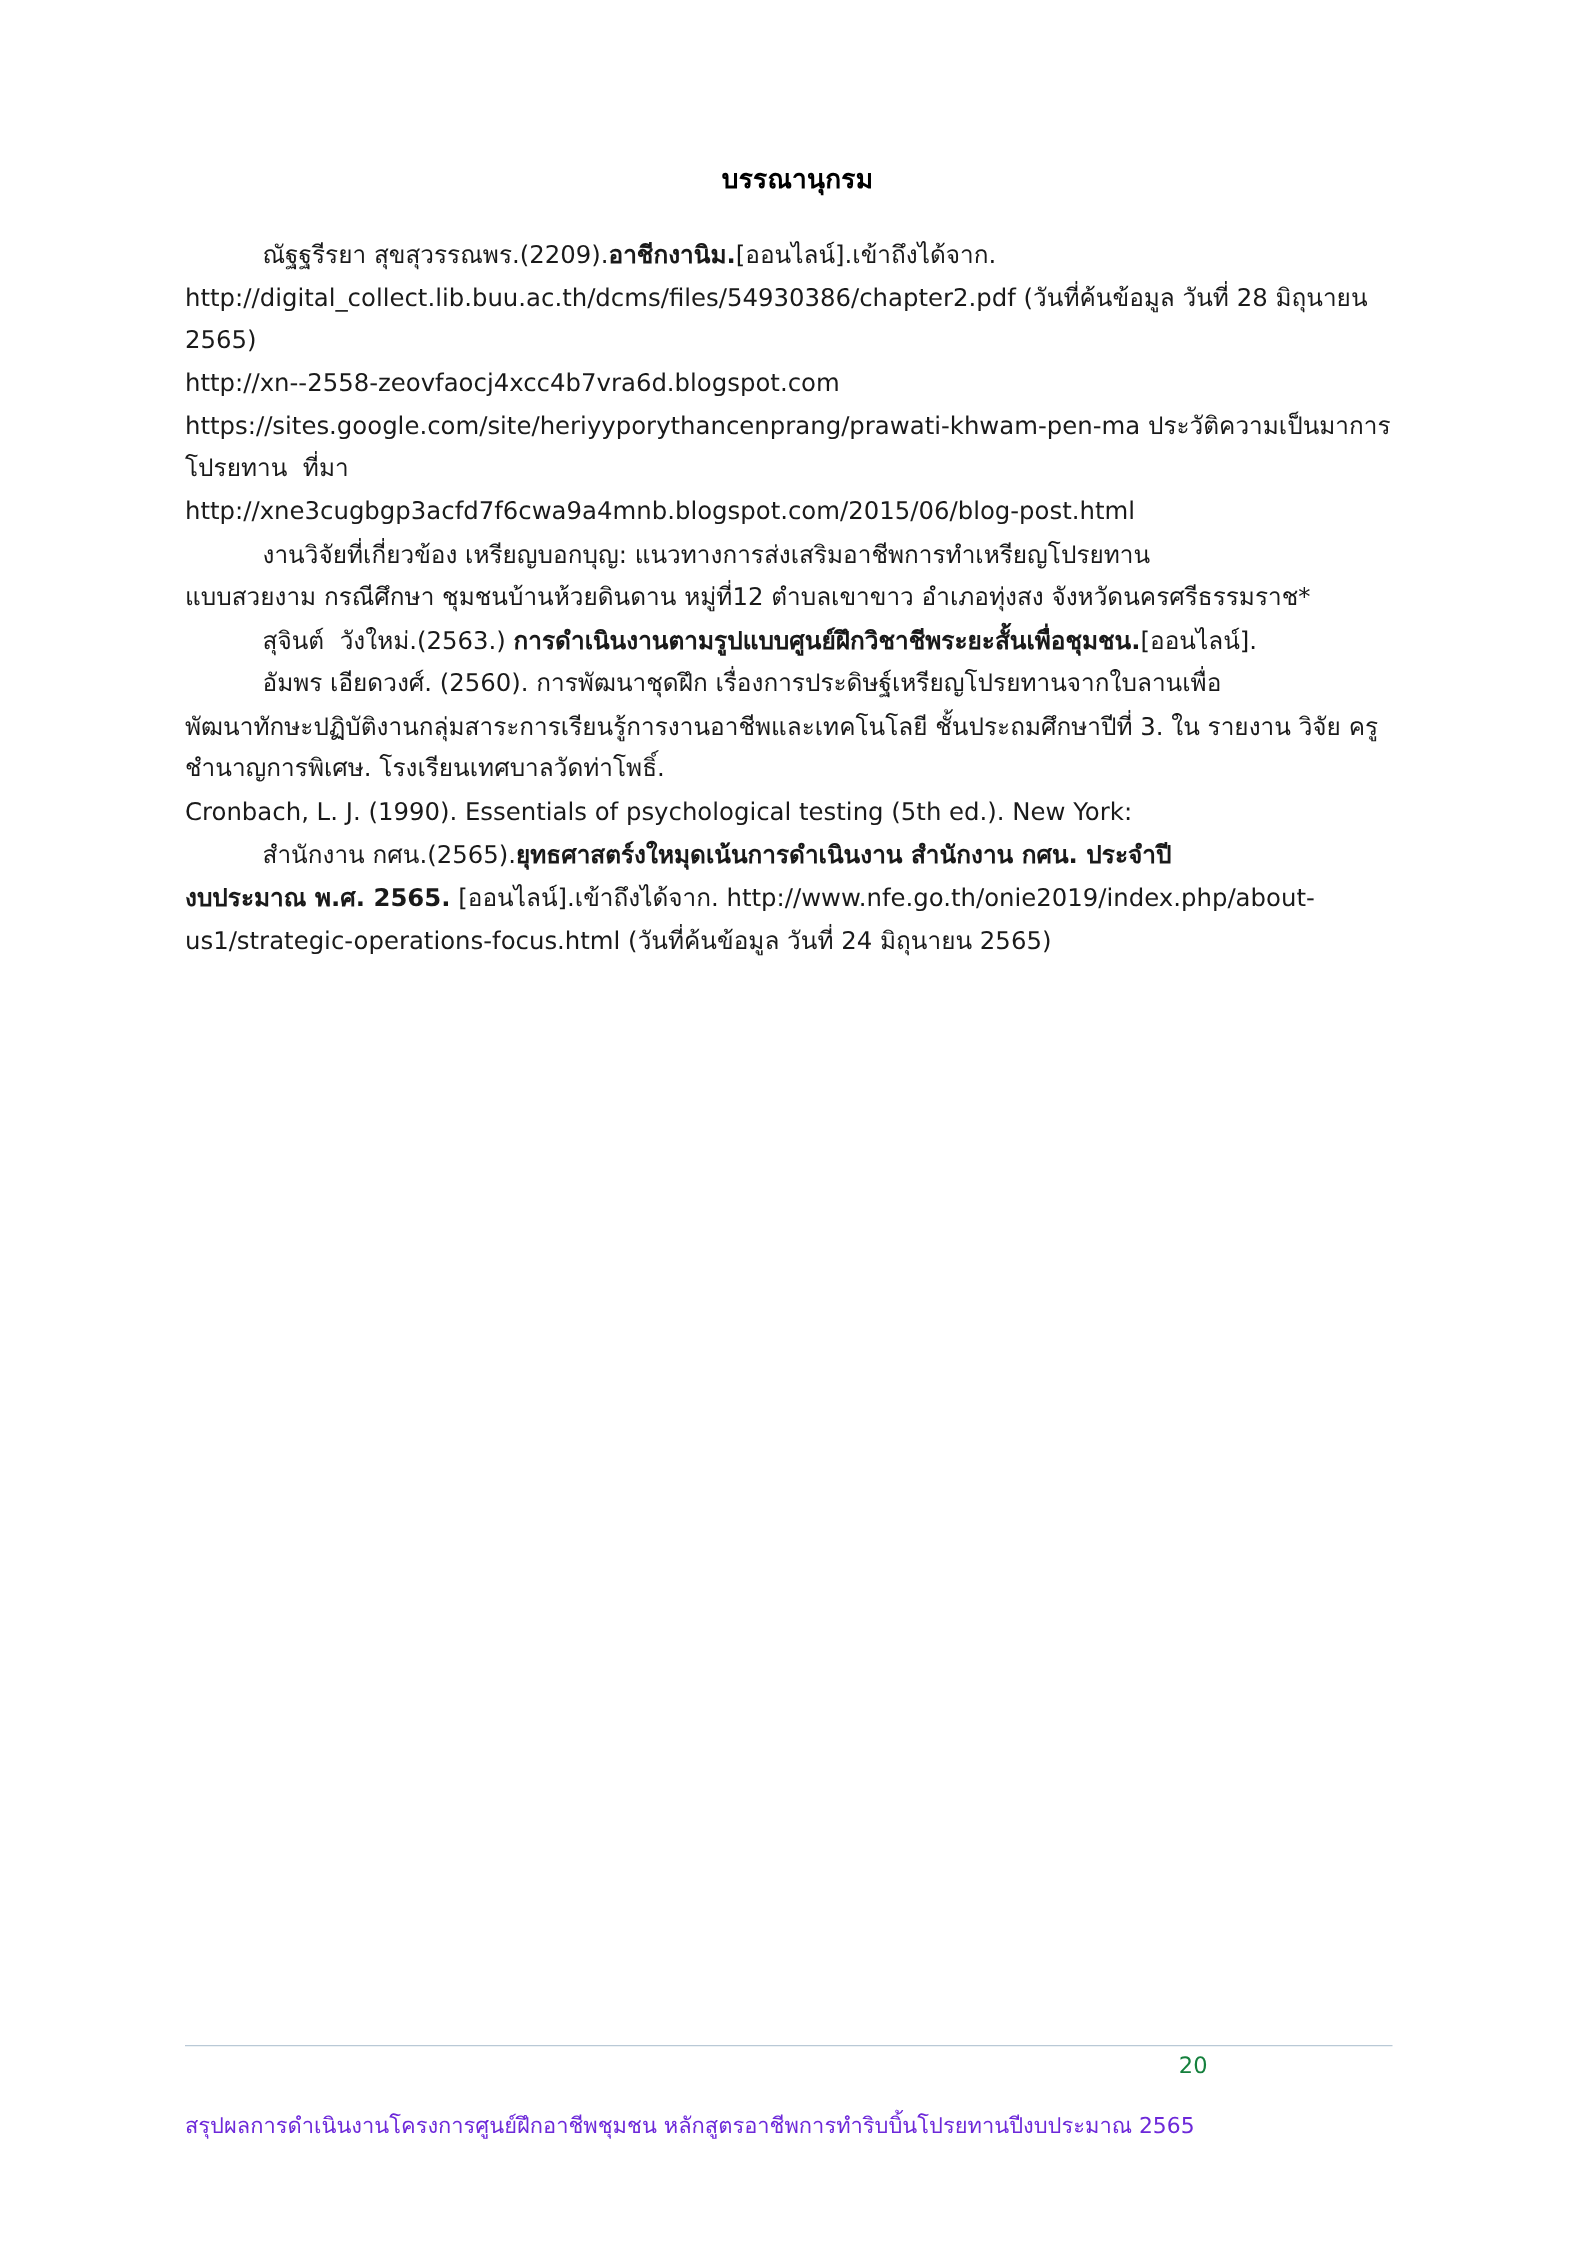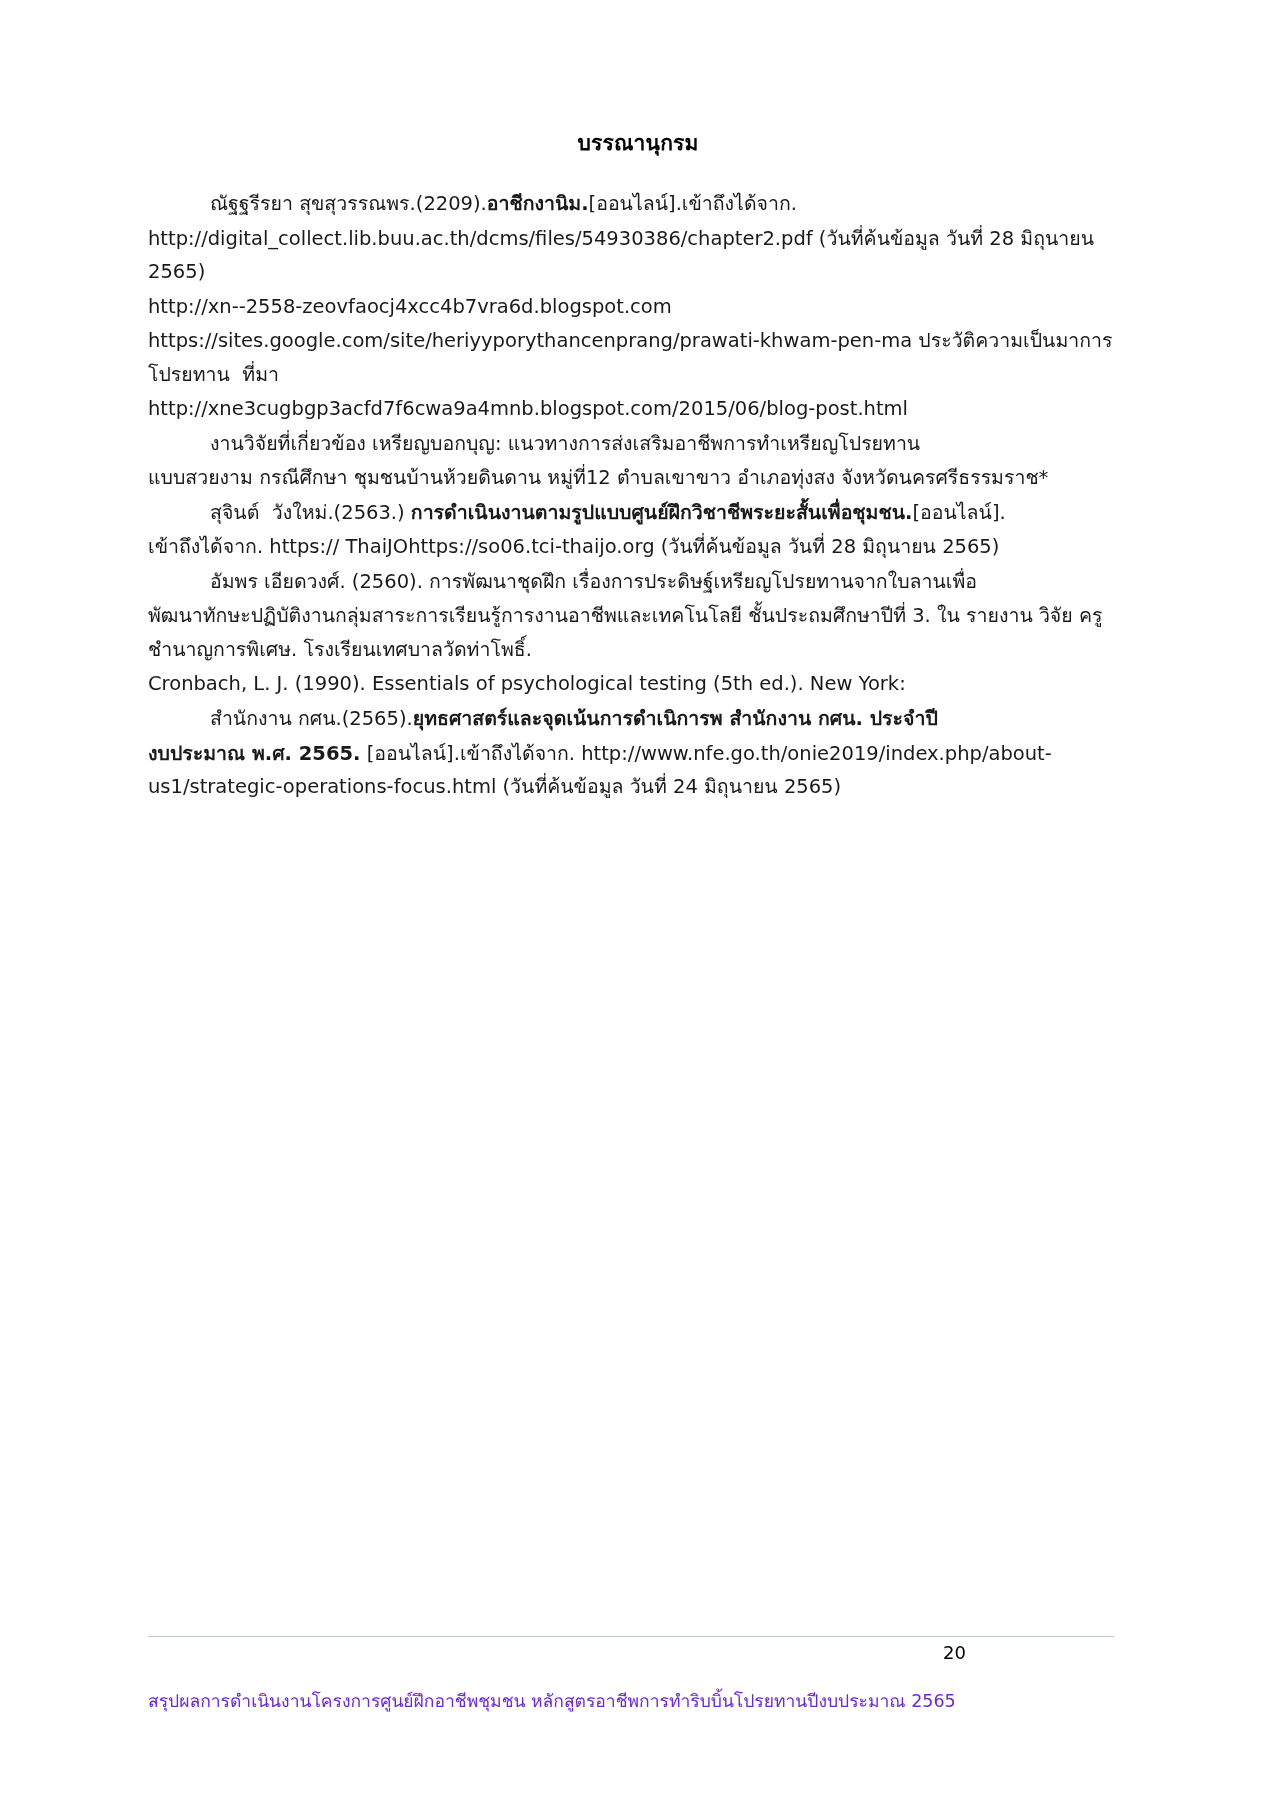--- a/index.html
+++ b/index.html
@@ -52,21 +52,21 @@
     top: 1636px;
     width: 980px;
     height: 1px;
     background: #b9c9d6;
   }
   .page-number {
     position: absolute;
     right: 148px;
     top: 1642px;
     font-size: 18px;
-    color: #000000;
+    color: #15803d;
     text-align: center;
   }
   .footer-text {
     position: absolute;
     left: 148px;
     top: 1688px;
     width: 980px;
     font-size: 17.5px;
     color: #6d28d9;
     line-height: 1.5;
@@ -82,25 +82,24 @@
     <h1 class="doc-title">บรรณานุกรม</h1>
     <div id="biblio">
         <p class="para indent"><span class="seg">ณัฐฐรีรยา สุขสุวรรณพร.(2209).</span><span class="seg bold">อาชีกงานิม.</span><span class="seg">[ออนไลน์].เข้าถึงได้จาก.</span></p>
         <p class="para"><span class="seg">http://digital_collect.lib.buu.ac.th/dcms/files/54930386/chapter2.pdf (วันที่ค้นข้อมูล วันที่ 28 มิถุนายน 2565)</span></p>
         <p class="para"><span class="seg">http://xn--2558-zeovfaocj4xcc4b7vra6d.blogspot.com</span></p>
         <p class="para"><span class="seg">https://sites.google.com/site/heriyyporythancenprang/prawati-khwam-pen-ma ประวัติความเป็นมาการโปรยทาน  ที่มา</span></p>
         <p class="para"><span class="seg">http://xne3cugbgp3acfd7f6cwa9a4mnb.blogspot.com/2015/06/blog-post.html</span></p>
         <p class="para indent"><span class="seg">งานวิจัยที่เกี่ยวข้อง เหรียญบอกบุญ: แนวทางการส่งเสริมอาชีพการทำเหรียญโปรยทาน</span></p>
         <p class="para"><span class="seg">แบบสวยงาม กรณีศึกษา ชุมชนบ้านห้วยดินดาน หมู่ที่12 ตำบลเขาขาว อำเภอทุ่งสง จังหวัดนครศรีธรรมราช*</span></p>
         <p class="para indent"><span class="seg">สุจินต์  วังใหม่.(2563.) </span><span class="seg bold">การดำเนินงานตามรูปแบบศูนย์ฝึกวิชาชีพระยะสั้นเพื่อชุมชน.</span><span class="seg">[ออนไลน์].</span></p>
-        <p class="para"><span class="seg">เข้าถึงได้จาก. https:// ThaiJOhttps://so06.tci-thaijo.org (วันที่ค้นข้อมูล วันที่ 28 มิถุนายน 2565)</span></p>
         <p class="para indent"><span class="seg">อัมพร เอียดวงศ์. (2560). การพัฒนาชุดฝึก เรื่องการประดิษฐ์เหรียญโปรยทานจากใบลานเพื่อ</span></p>
         <p class="para"><span class="seg">พัฒนาทักษะปฏิบัติงานกลุ่มสาระการเรียนรู้การงานอาชีพและเทคโนโลยี ชั้นประถมศึกษาปีที่ 3. ใน รายงาน วิจัย ครูชำนาญการพิเศษ. โรงเรียนเทศบาลวัดท่าโพธิ์.</span></p>
         <p class="para"><span class="seg">Cronbach, L. J. (1990). Essentials of psychological testing (5th ed.). New York:</span></p>
-        <p class="para indent"><span class="seg">สำนักงาน กศน.(2565).</span><span class="seg bold">ยุทธศาสตร์และจุดเน้นการดำเนิการพ สำนักงาน กศน. ประจำปี</span></p>
+        <p class="para indent"><span class="seg">สำนักงาน กศน.(2565).</span><span class="seg bold">ยุทธศาสตร์งใหมุดเน้นการดำเนินงาน สำนักงาน กศน. ประจำปี</span></p>
         <p class="para"><span class="seg bold">งบประมาณ พ.ศ. 2565.</span><span class="seg"> [ออนไลน์].เข้าถึงได้จาก. http://www.nfe.go.th/onie2019/index.php/about-us1/strategic-operations-focus.html (วันที่ค้นข้อมูล วันที่ 24 มิถุนายน 2565)</span></p>
       </div>
   </div>
 
   <div class="footer-rule"></div>
   <div class="page-number">20</div>
   <div class="footer-text">สรุปผลการดำเนินงานโครงการศูนย์ฝึกอาชีพชุมชน หลักสูตรอาชีพการทำริบบิ้นโปรยทานปีงบประมาณ 2565</div>
 
 </div>
 

